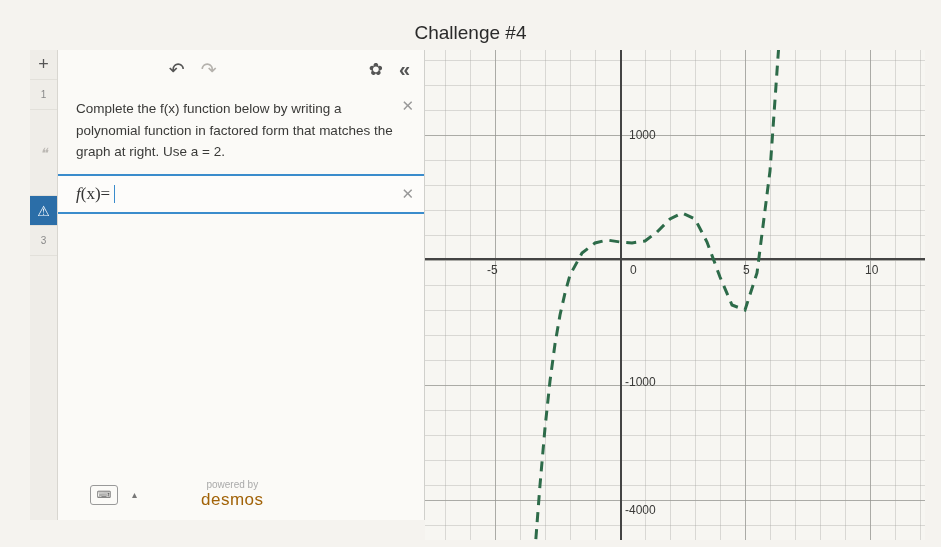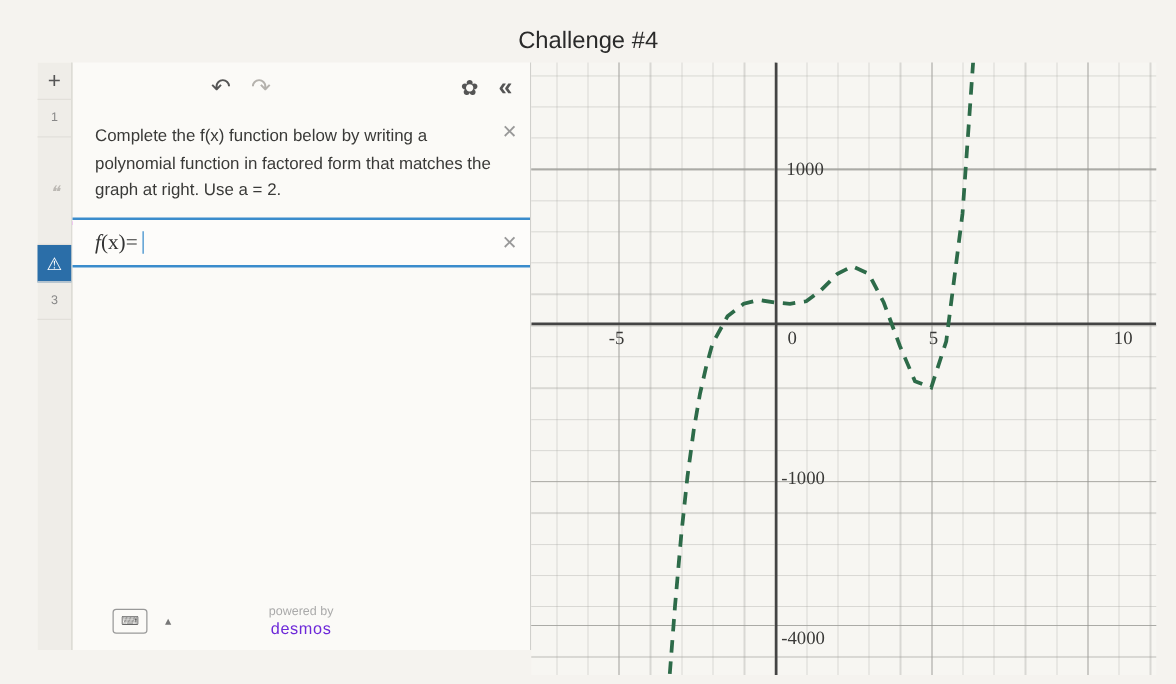--- a/index.html
+++ b/index.html
@@ -44,34 +44,34 @@
 .row2 .close-x { position: absolute; right: 10px; font-size: 15px; color: #999; cursor: pointer; font-style: normal; }
 .row2 .cursor { display: inline-block; width: 0; height: 18px; border-left: 1px solid #3a8ccc; margin-left: 4px; vertical-align: middle; }
 .row2 .paren-span { font-style: normal; }
 .footer { position: absolute; left: 60px; bottom: 10px; display: flex; align-items: center; gap: 14px; }
 .kbd {
   width: 28px; height: 20px; border: 1px solid #999; border-radius: 3px;
   display: flex; align-items: center; justify-content: center; font-size: 10px; color: #666;
   cursor: pointer;
 }
 .by { font-size: 10px; color: #aaa; }
-.desmos { font-size: 13px; color: #6d28d9; letter-spacing: 0.5px; }
+.desmos { font-size: 17px; color: #a16207; letter-spacing: 0.5px; }
 .graph {
   position: absolute; left: 425px; top: 50px; width: 500px; height: 490px; overflow: hidden;
   background:
     repeating-linear-gradient(to right, rgba(160,160,155,0.35) 0 1px, transparent 1px 25px),
     repeating-linear-gradient(to bottom, rgba(160,160,155,0.35) 0 1px, transparent 1px 25px),
     repeating-linear-gradient(to right, rgba(120,120,115,0.55) 0 1px, transparent 1px 125px),
     repeating-linear-gradient(to bottom, rgba(120,120,115,0.55) 0 1px, transparent 1px 125px),
     #f7f6f2;
   background-position: -55px 0, 0 -40px, -55px 0, 0 -40px, 0 0;
 }
 .x-axis { position: absolute; left: 0; right: 0; top: 208px; height: 0; border-top: 2px solid #444; }
 .y-axis { position: absolute; top: 0; bottom: 0; left: 195px; width: 0; border-left: 2px solid #444; }
-.lbl { position: absolute; font-size: 15px; color: #3a3a38; font-family: Liberation Serif, serif; }
+.lbl { position: absolute; font-size: 12px; color: #3a3a38; }
 svg.curve { position: absolute; left: 0; top: 0; width: 500px; height: 490px; pointer-events: none; }
 svg.curve path { fill: none; stroke: #2d6b49; stroke-width: 3; stroke-dasharray: 10 7; }
 </style>
 </head>
 <body>
 
 <div class="title">Challenge #4</div>
 
 <div class="left-panel">
 
@@ -100,33 +100,33 @@
     <span>f</span>
       <span class="paren-span">(x)</span>
       <span class="paren-span"> =</span>
       <span class="cursor"></span>
     <span class="close-x">✕</span>
   </div>
 
   <div class="footer">
     <div class="kbd">⌨</div>
     <span style="font-size:10px;color:#777">▴</span>
-    <div style="margin-left:64px;text-align:center">
+    <div style="margin-left:50px;text-align:center">
       <div class="by">powered by</div>
       <div class="desmos">desmos</div>
     </div>
   </div>
 </div>
 
 <div class="graph">
   <div class="x-axis"></div>
   <div class="y-axis"></div>
   <div class="lbl" style="left:204px;top:78px">1000</div>
   <div class="lbl" style="left:205px;top:213px">0</div>
   <div class="lbl" style="left:200px;top:325px">-1000</div>
   <div class="lbl" style="left:200px;top:453px">-4000</div>
   <div class="lbl" style="left:62px;top:213px">-5</div>
   <div class="lbl" style="left:318px;top:213px">5</div>
-  <div class="lbl" style="left:466px;top:213px">10</div>
+  <div class="lbl" style="left:440px;top:213px">10</div>
   <svg class="curve" viewBox="0 0 500 490">
     <path d="M108,540 L110,500 L115,435 L120,378 L125,331 L130,294 L135,265 L140,243 L145,225 L157,203 L170,193 L182,190 L195,192 L207,193 L220,191 L232,182 L245,169 L257,163 L270,169 L282,192 L295,227 L307,255 L320,260 L332,223 L345,121 L357,-50"></path>
   </svg>
 </div>
 
 </body></html>

